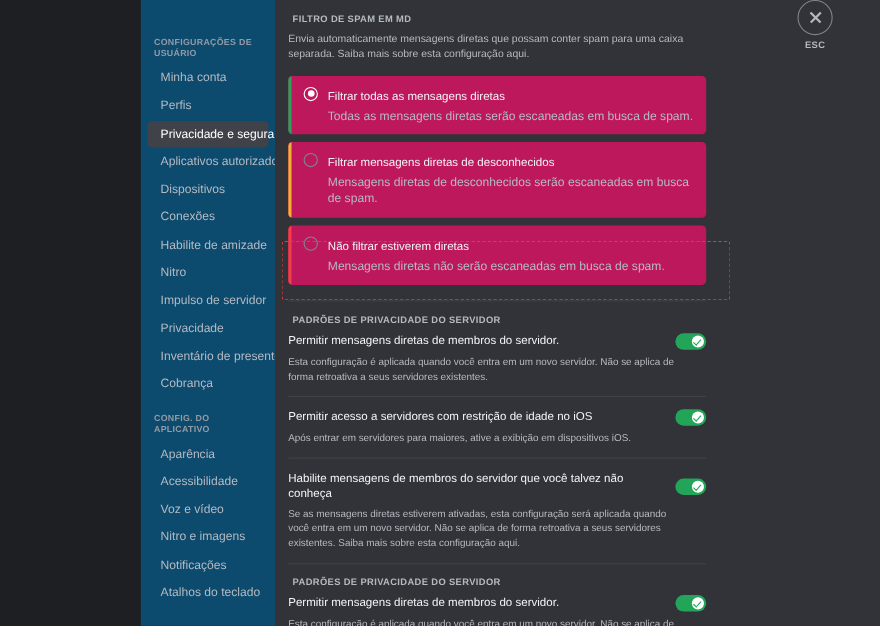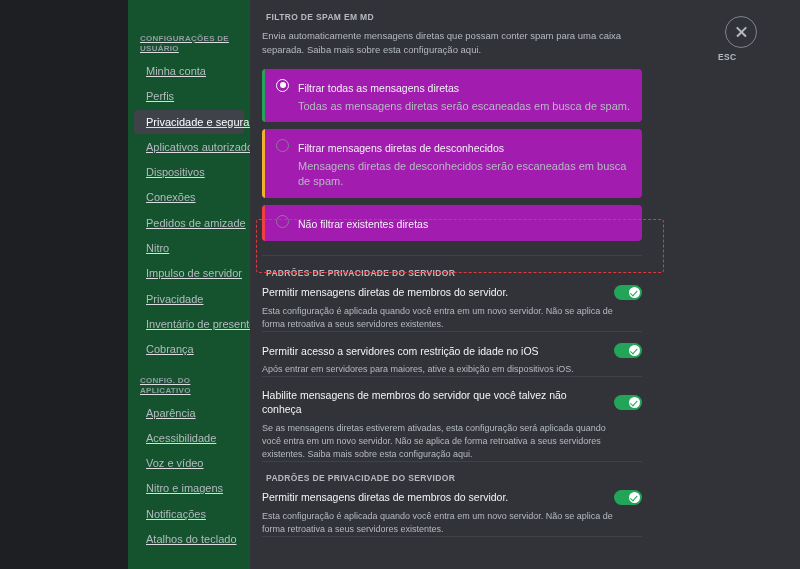--- a/index.html
+++ b/index.html
@@ -28,25 +28,24 @@
     width: 128px;
     height: 100%;
     background: #1e1f22;
     flex: none;
   }
 
   
   .sidebar {
     width: 122px;
     flex: none;
-    background: #14532d;
+    background: #0c4a6e;
     padding-top: 34px;
     box-sizing: border-box;
     overflow: hidden;
-    text-decoration: underline;
   }
   .side-head {
     font-size: 8px;
     font-weight: bold;
     letter-spacing: .035em;
     color: #949ba4;
     text-transform: uppercase;
     padding: 0 10px 4px 12px;
     line-height: 1.25;
   }
@@ -91,21 +90,21 @@
     line-height: 1.45;
     color: #b5bac1;
     margin-bottom: 12px;
     max-width: 360px;
   }
 
   
   .radio-card {
     display: flex;
     align-items: flex-start;
-    background: #a21caf;
+    background: #be185d;
     border-radius: 4px;
     padding: 9px 10px 9px 8px;
     margin-bottom: 7px;
     position: relative;
     overflow: hidden;
     cursor: pointer;
   }
   .radio-card .stripe {
     position: absolute;
     left: 0; top: 0; bottom: 0;
@@ -147,21 +146,21 @@
   }
 
   
   .divider {
     height: 1px;
     background: #3f4147;
     margin: 14px 0 12px 0;
   }
   .setting {
     position: relative;
-    padding: 0 0 0 0;
+    padding: 0 0 11px 0;
     margin-bottom: 11px;
     border-bottom: 1px solid #3f4147;
   }
   .setting-row {
     display: flex;
     align-items: center;
     justify-content: space-between;
   }
   .setting-label {
     font-size: 10.5px;
@@ -207,23 +206,24 @@
   .highlight {
     position: absolute;
     border: 1.5px dashed #e03a3a;
     border-radius: 3px;
     pointer-events: none;
   }
 
   
   .close-wrap {
     position: absolute;
-    top: 16px;
+    top: 0;
     right: 36px;
     width: 46px;
+    text-align: center;
     cursor: pointer;
   }
   .close-circle {
     width: 30px; height: 30px;
     border-radius: 50%;
     border: 1.5px solid #80848e;
     margin: 0 auto;
     position: relative;
   }
   .close-circle::before,
@@ -254,21 +254,21 @@
 
   <nav class="sidebar">
 
     <div class="side-head">CONFIGURAÇÕES DE USUÁRIO</div>
     <div class="side-item">Minha conta</div>
     <div class="side-item">Perfis</div>
     <div class="side-item active">Privacidade e segurança</div>
     <div class="side-item">Aplicativos autorizados</div>
     <div class="side-item">Dispositivos</div>
     <div class="side-item">Conexões</div>
-    <div class="side-item">Pedidos de amizade</div>
+    <div class="side-item">Habilite de amizade</div>
 
     <div class="side-item">Nitro</div>
     <div class="side-item">Impulso de servidor</div>
     <div class="side-item">Privacidade</div>
     <div class="side-item">Inventário de presentes</div>
     <div class="side-item">Cobrança</div>
 
     <div class="side-head gap">CONFIG. DO APLICATIVO</div>
     <div class="side-item">Aparência</div>
     <div class="side-item">Acessibilidade</div>
@@ -300,21 +300,22 @@
         <span class="radio-texts">
           <span class="radio-title">Filtrar mensagens diretas de desconhecidos</span>
           <span class="radio-sub" style="display:block">Mensagens diretas de desconhecidos serão escaneadas em busca de spam.</span>
         </span>
       </div>
 
       <div class="radio-card">
         <span class="stripe" style="background:#f23f43"></span>
         <span class="radio"></span>
         <span class="radio-texts">
-          <span class="radio-title">Não filtrar existentes diretas</span>
+          <span class="radio-title">Não filtrar estiverem diretas</span>
+          <span class="radio-sub" style="display:block">Mensagens diretas não serão escaneadas em busca de spam.</span>
         </span>
       </div>
 
       <div class="divider"></div>
 
       <div class="sec-title">PADRÕES DE PRIVACIDADE DO SERVIDOR</div>
 
       <div class="setting">
         <div class="setting-row">
           <div class="setting-label">Permitir mensagens diretas de membros do servidor.</div>

